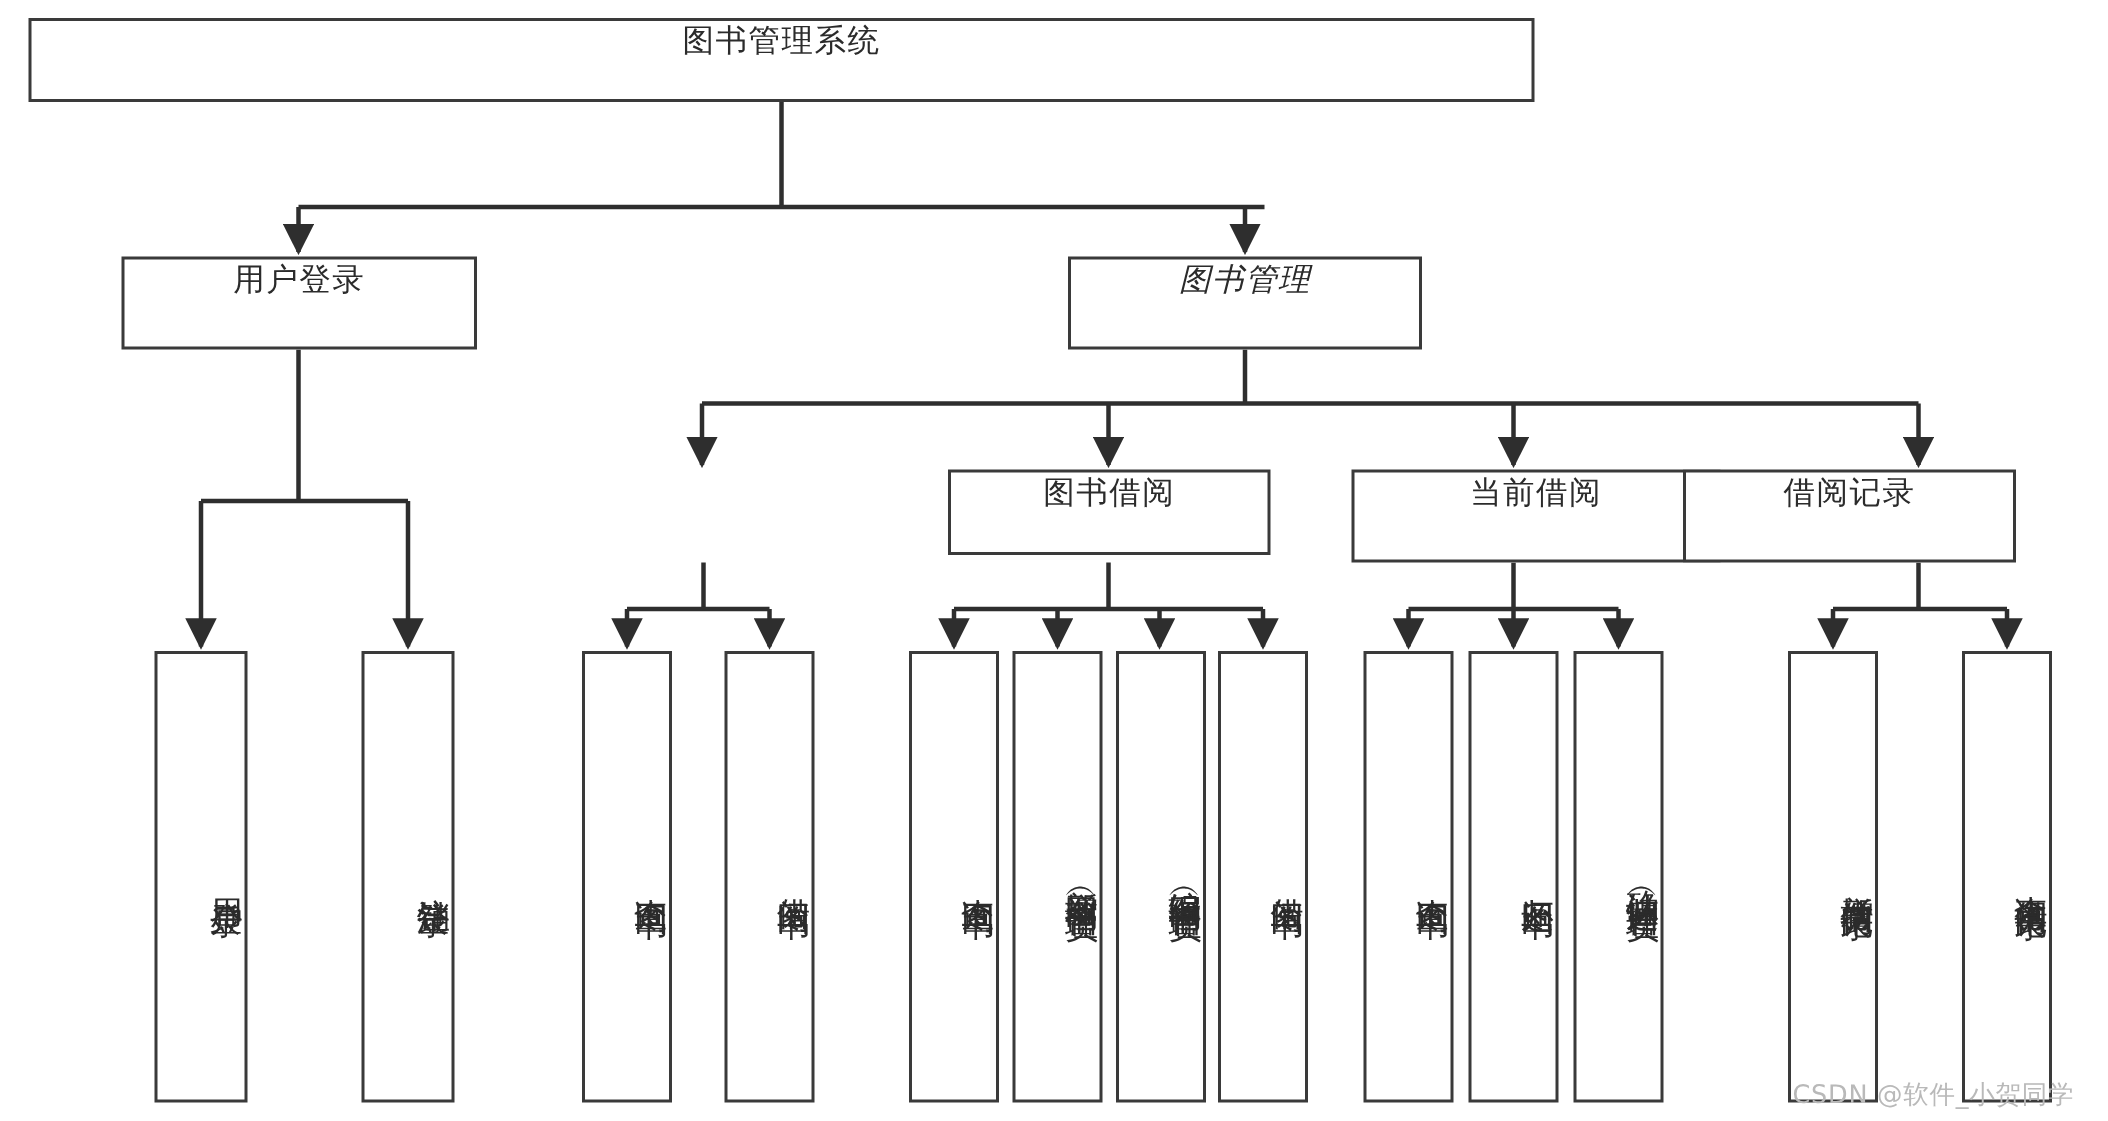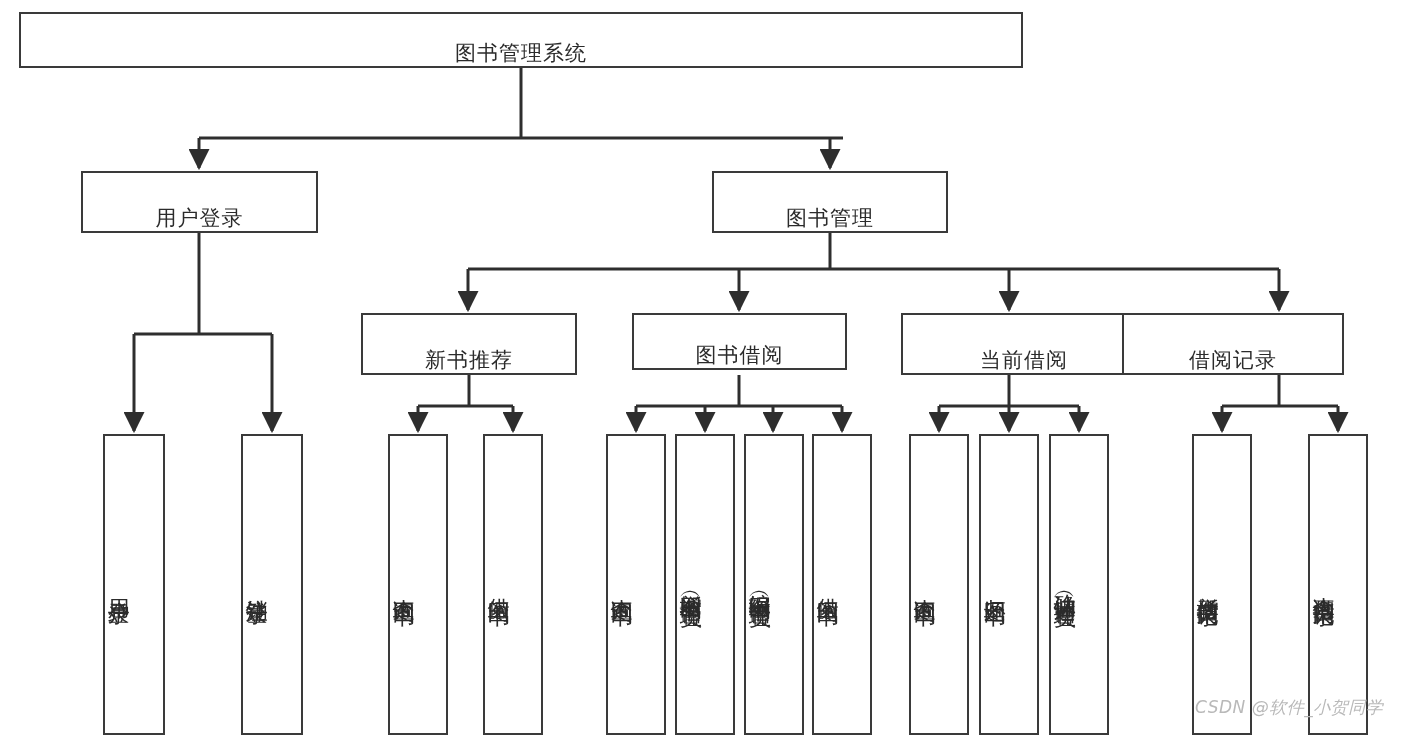--- a/index.html
+++ b/index.html
@@ -25,21 +25,21 @@
     width: 1405px;
     height: 747px;
     pointer-events: none;
   }
   .node {
     position: absolute;
     box-sizing: border-box;
     background: #ffffff;
     border: 2px solid #3a3a3a;
     display: flex;
-    align-items: flex-end;
+    align-items: flex-start;
     justify-content: center;
     color: #2b2b2b;
   }
   .node.horiz {
     font-size: 21px;
     line-height: 1.25;
     letter-spacing: 1px;
   }
   .node.vert {
     writing-mode: vertical-rl;
@@ -122,27 +122,24 @@
   </svg>
 
   <div class="node horiz" style="left:19px; top:12px; width:1004px; height:56px;">
     <span>图书管理系统</span>
   </div>
 
   <div class="node horiz" style="left:81px; top:171px; width:237px; height:62px;">
     <span>用户登录</span>
   </div>
 
-  <div class="node horiz" style="left:712px; top:171px; width:236px; height:62px;">
+  <div class="node horiz" style="left:712px; top:171px; width:236px; height:62px;font-style:italic;">
     <span>图书管理</span>
   </div>
 
-  <div class="node horiz" style="left:361px; top:313px; width:216px; height:62px;">
-    <span>新书推荐</span>
-  </div>
 
   <div class="node horiz" style="left:632px; top:313px; width:215px; height:57px;">
     <span>图书借阅</span>
   </div>
 
   <div class="node horiz" style="left:901px; top:313px; width:246px; height:62px;">
     <span>当前借阅</span>
   </div>
 
   <div class="node horiz" style="left:1122px; top:313px; width:222px; height:62px;">
@@ -194,15 +191,15 @@
   </div>
 
   <div class="node vert" style="left:1192px; top:434px; width:60px; height:301px;">
     <span class="vlabel">新增借阅记录</span>
   </div>
 
   <div class="node vert" style="left:1308px; top:434px; width:60px; height:301px;">
     <span class="vlabel">查询借阅记录</span>
   </div>
 
-  <div class="watermark" style="left:1195px; top:696px;font-style:italic;">CSDN @软件_小贺同学</div>
+  <div class="watermark" style="left:1195px; top:718px;">CSDN @软件_小贺同学</div>
 
 </div>
 
 </body></html>

